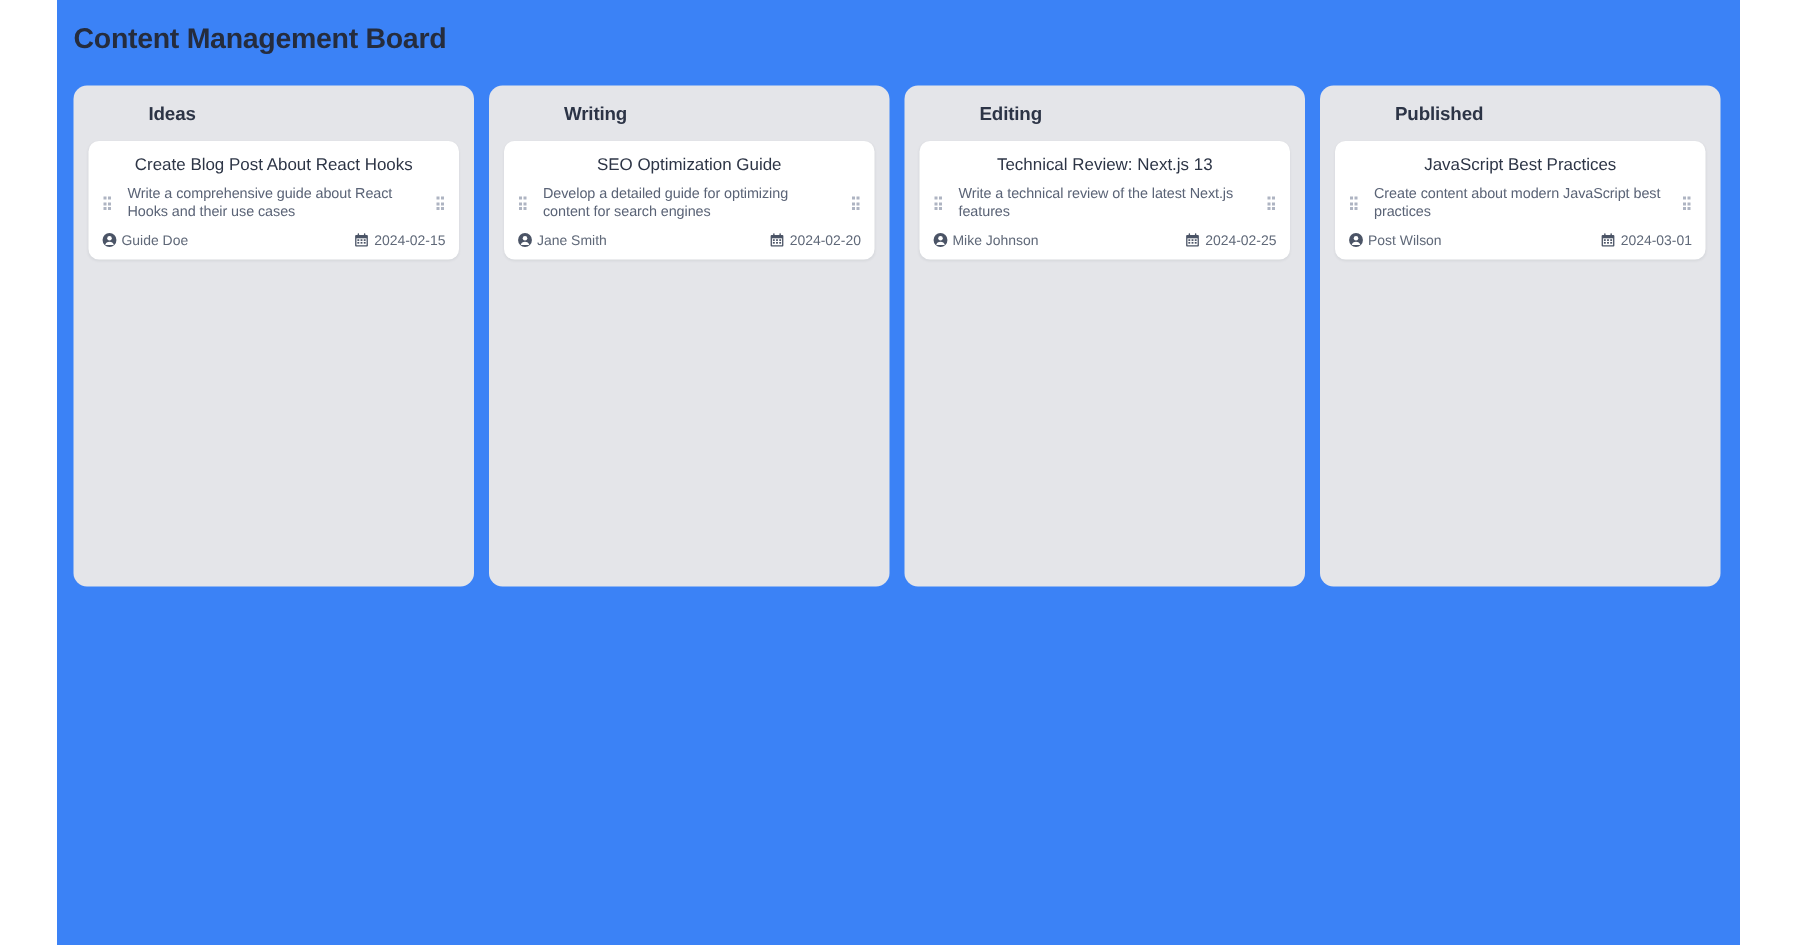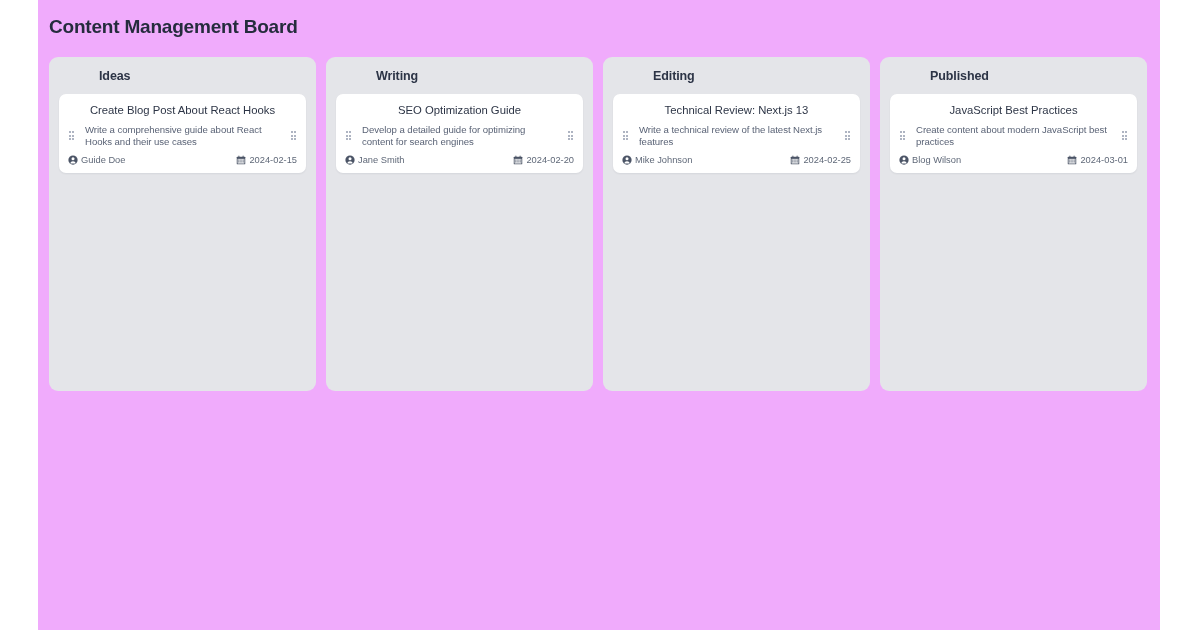--- a/index.html
+++ b/index.html
@@ -11,21 +11,21 @@
     font-family: "Liberation Sans", sans-serif;
     overflow: hidden;
   }
 
   #board-page {
     position: absolute;
     left: 38px;
     top: 0;
     width: 1122px;
     height: 630px;
-    background: #f0abfc;
+    background: #3b82f6;
     padding: 8px 0 0 0;
   }
 
   #page-title {
     font-size: 19px;
     font-weight: bold;
     color: #252c3d;
     letter-spacing: -0.2px;
     margin: 8px 0 0 11px;
   }
@@ -326,21 +326,21 @@
                 <i></i>
       </span>
     </div>
     <div class="card-footer">
       <span class="meta">
         <svg width="10" height="10" viewBox="0 0 16 16">
           <circle cx="8" cy="8" r="7.4" fill="#4b5466"></circle>
           <circle cx="8" cy="6.1" r="2.4" fill="#ffffff"></circle>
           <path d="M3.4 13.4a4.8 4.8 0 0 1 9.2 0z" fill="#ffffff"></path>
         </svg>
-        <span>Blog Wilson</span>
+        <span>Post Wilson</span>
       </span>
       <span class="meta">
         <svg width="10" height="10" viewBox="0 0 16 16">
           <rect x="1.2" y="2.6" width="13.6" height="12.2" rx="1" fill="#4b5466"></rect>
           <rect x="2.6" y="6.2" width="10.8" height="7.4" fill="#ffffff"></rect>
           <g fill="#4b5466">
             <rect x="3.6" y="7.2" width="2" height="1.8"></rect>
             <rect x="7" y="7.2" width="2" height="1.8"></rect>
             <rect x="10.4" y="7.2" width="2" height="1.8"></rect>
             <rect x="3.6" y="10.1" width="2" height="1.8"></rect>

